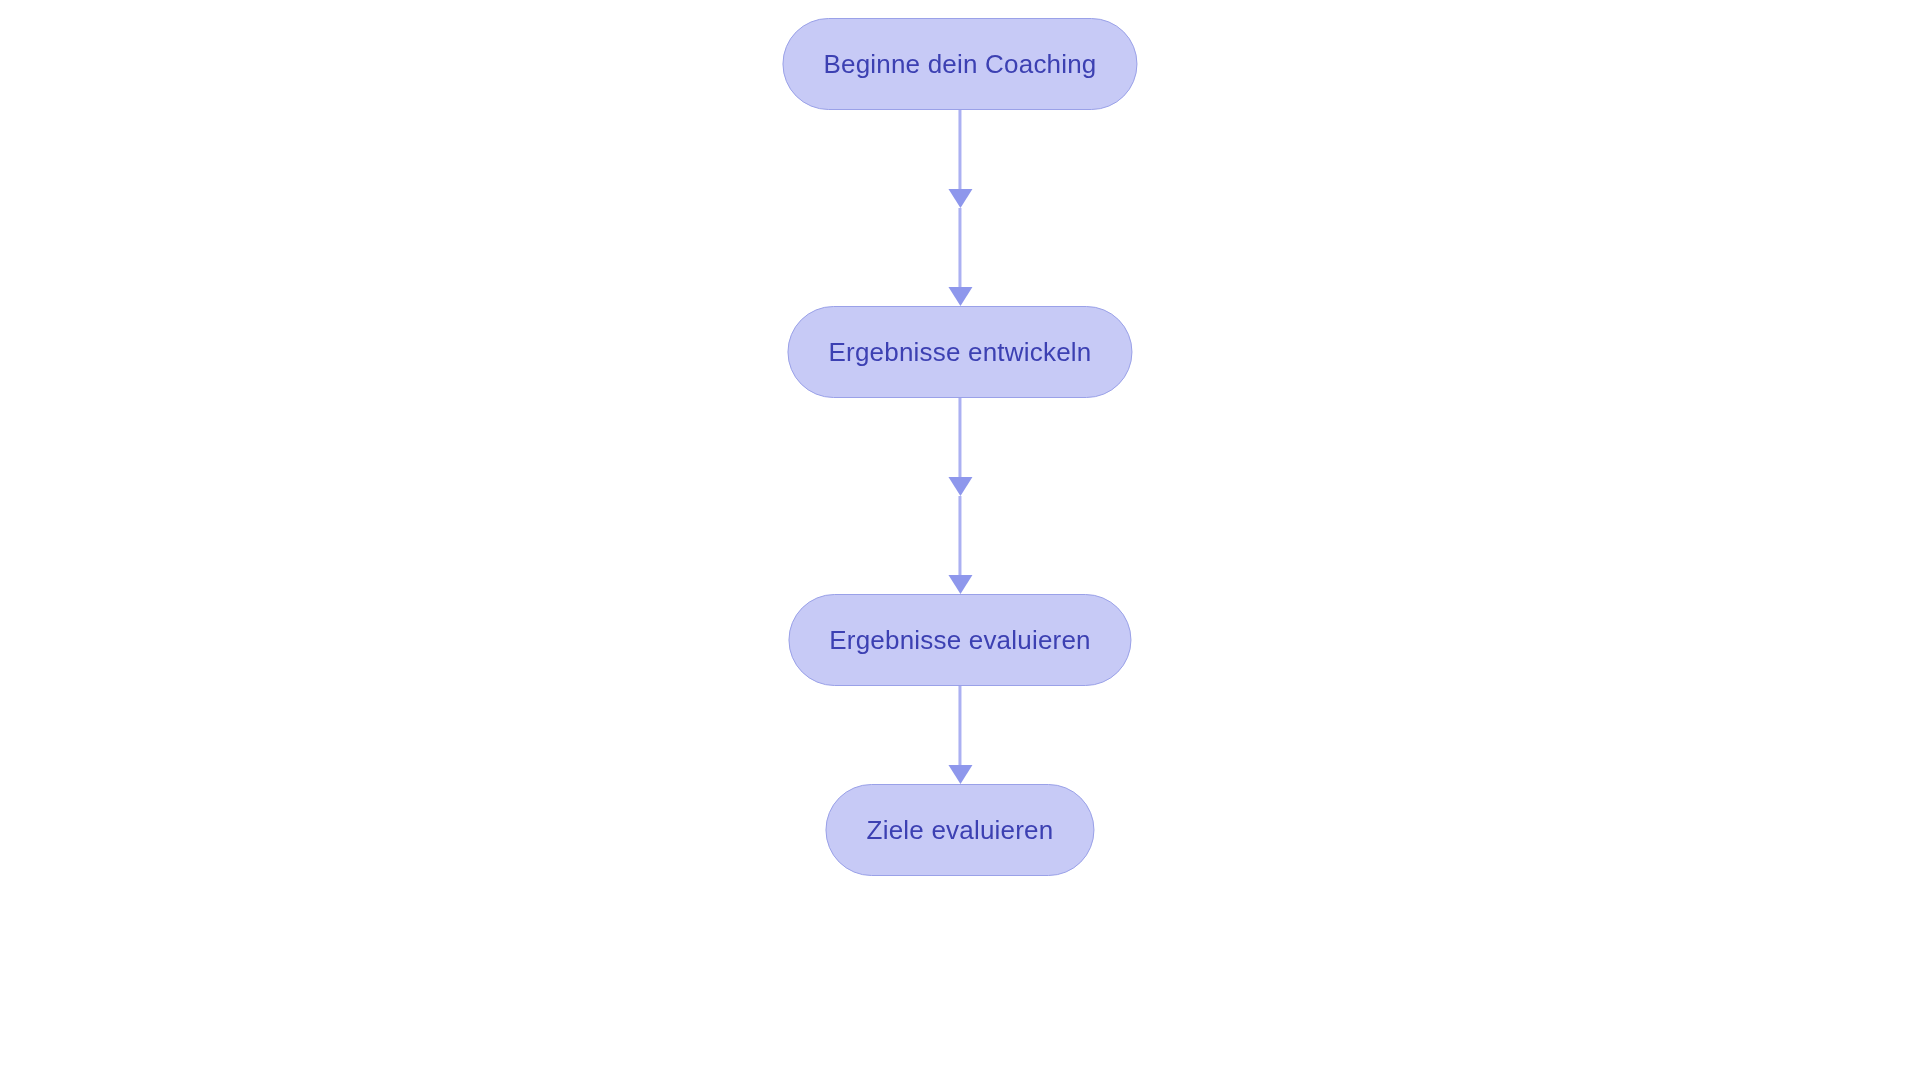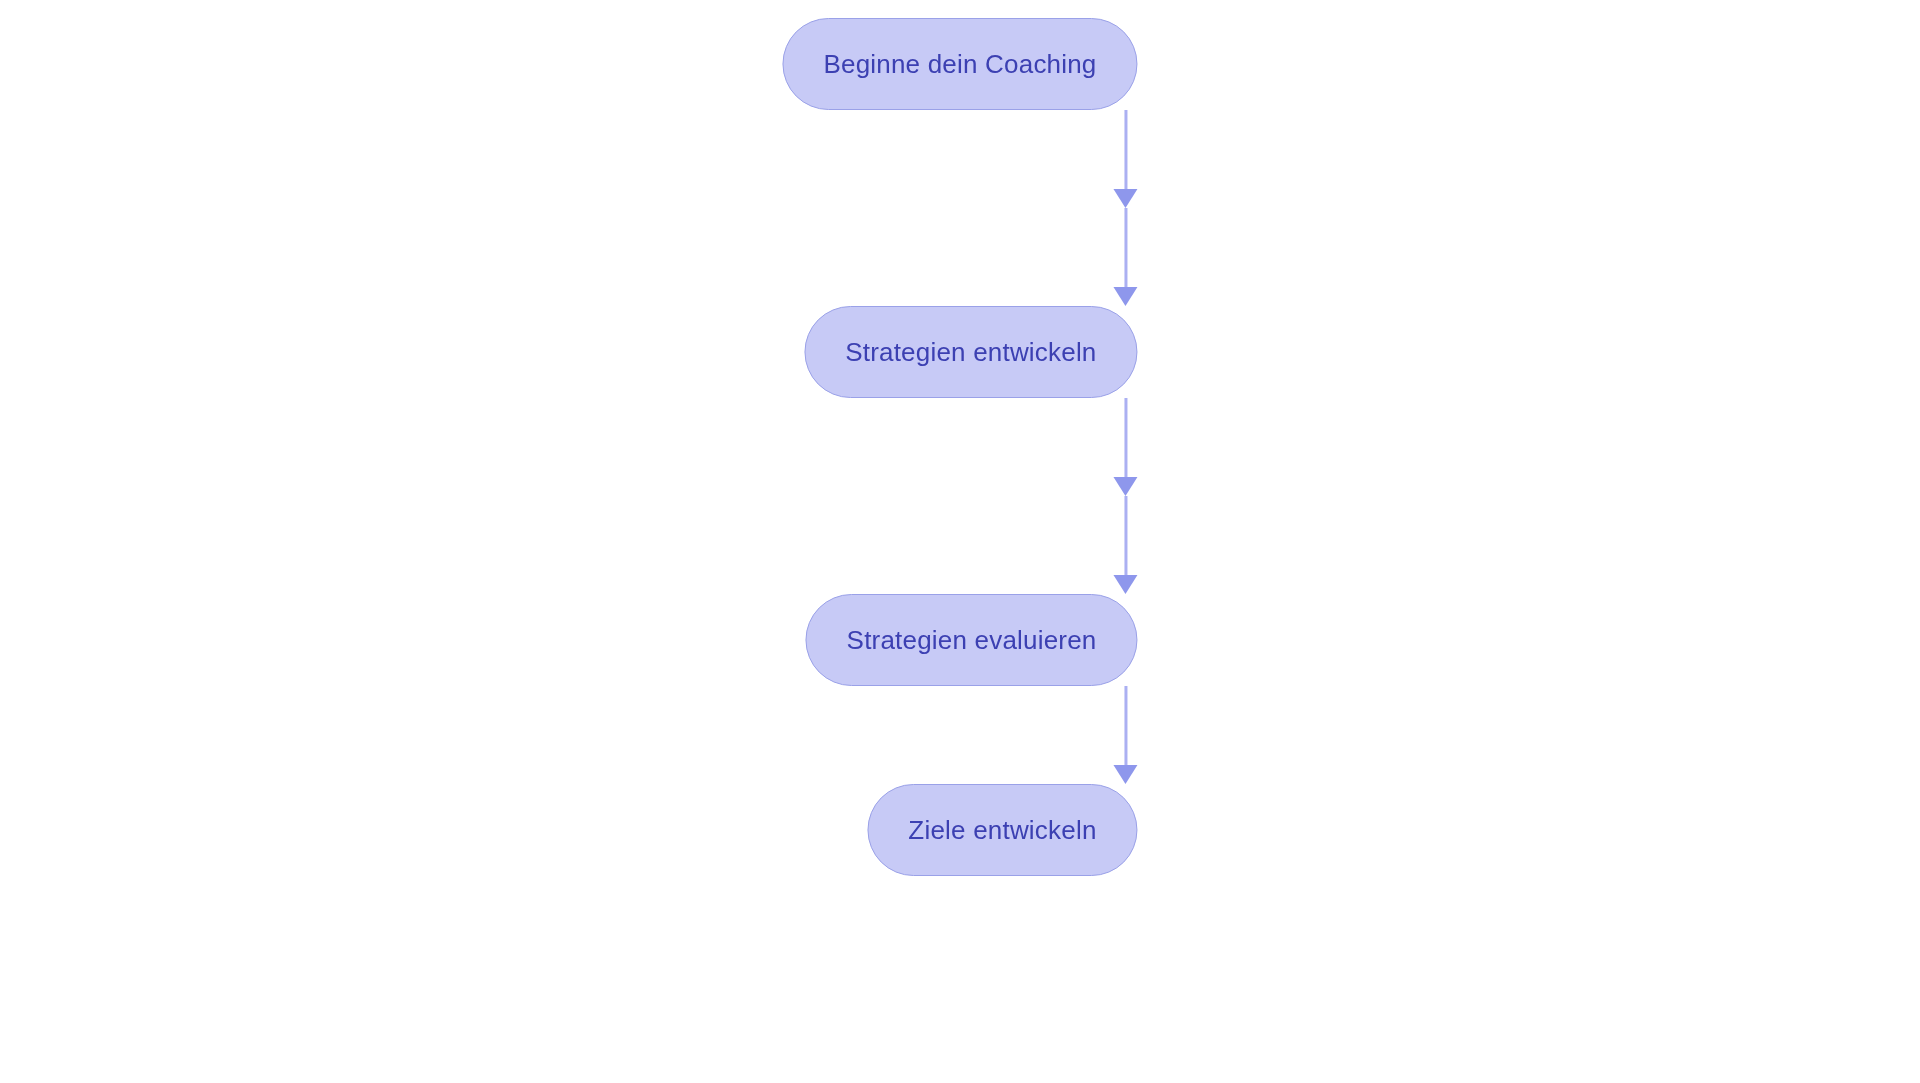--- a/index.html
+++ b/index.html
@@ -15,21 +15,21 @@
     background: var(--bg, #ffffff);
     overflow: hidden;
   }
   .flow {
     position: absolute;
     left: 50%;
     top: 18px;
     transform: translateX(-50%);
     display: flex;
     flex-direction: column;
-    align-items: flex-end;
+    align-items: center;
   }
   .node {
     box-sizing: border-box;
     height: 92px;
     padding: 0 40px;
     border-radius: 46px;
     background: var(--node-fill, #c7caf6);
     border: 1.5px solid var(--node-border, #9aa1e8);
     color: var(--node-text, #3c40b2);
     font-size: 26px;
@@ -74,41 +74,41 @@
       <div class="head"></div>
     </div>
 
 
     <div class="edge">
       <div class="shaft"></div>
       <div class="head"></div>
     </div>
 
     <div class="node">
-      <span>Strategien entwickeln</span>
+      <span>Ergebnisse entwickeln</span>
     </div>
 
     <div class="edge">
       <div class="shaft"></div>
       <div class="head"></div>
     </div>
 
 
     <div class="edge">
       <div class="shaft"></div>
       <div class="head"></div>
     </div>
 
     <div class="node">
-      <span>Strategien evaluieren</span>
+      <span>Ergebnisse evaluieren</span>
     </div>
 
     <div class="edge">
       <div class="shaft"></div>
       <div class="head"></div>
     </div>
 
     <div class="node">
-      <span>Ziele entwickeln</span>
+      <span>Ziele evaluieren</span>
     </div>
 
   </div>
 </div>
 
 </body></html>

